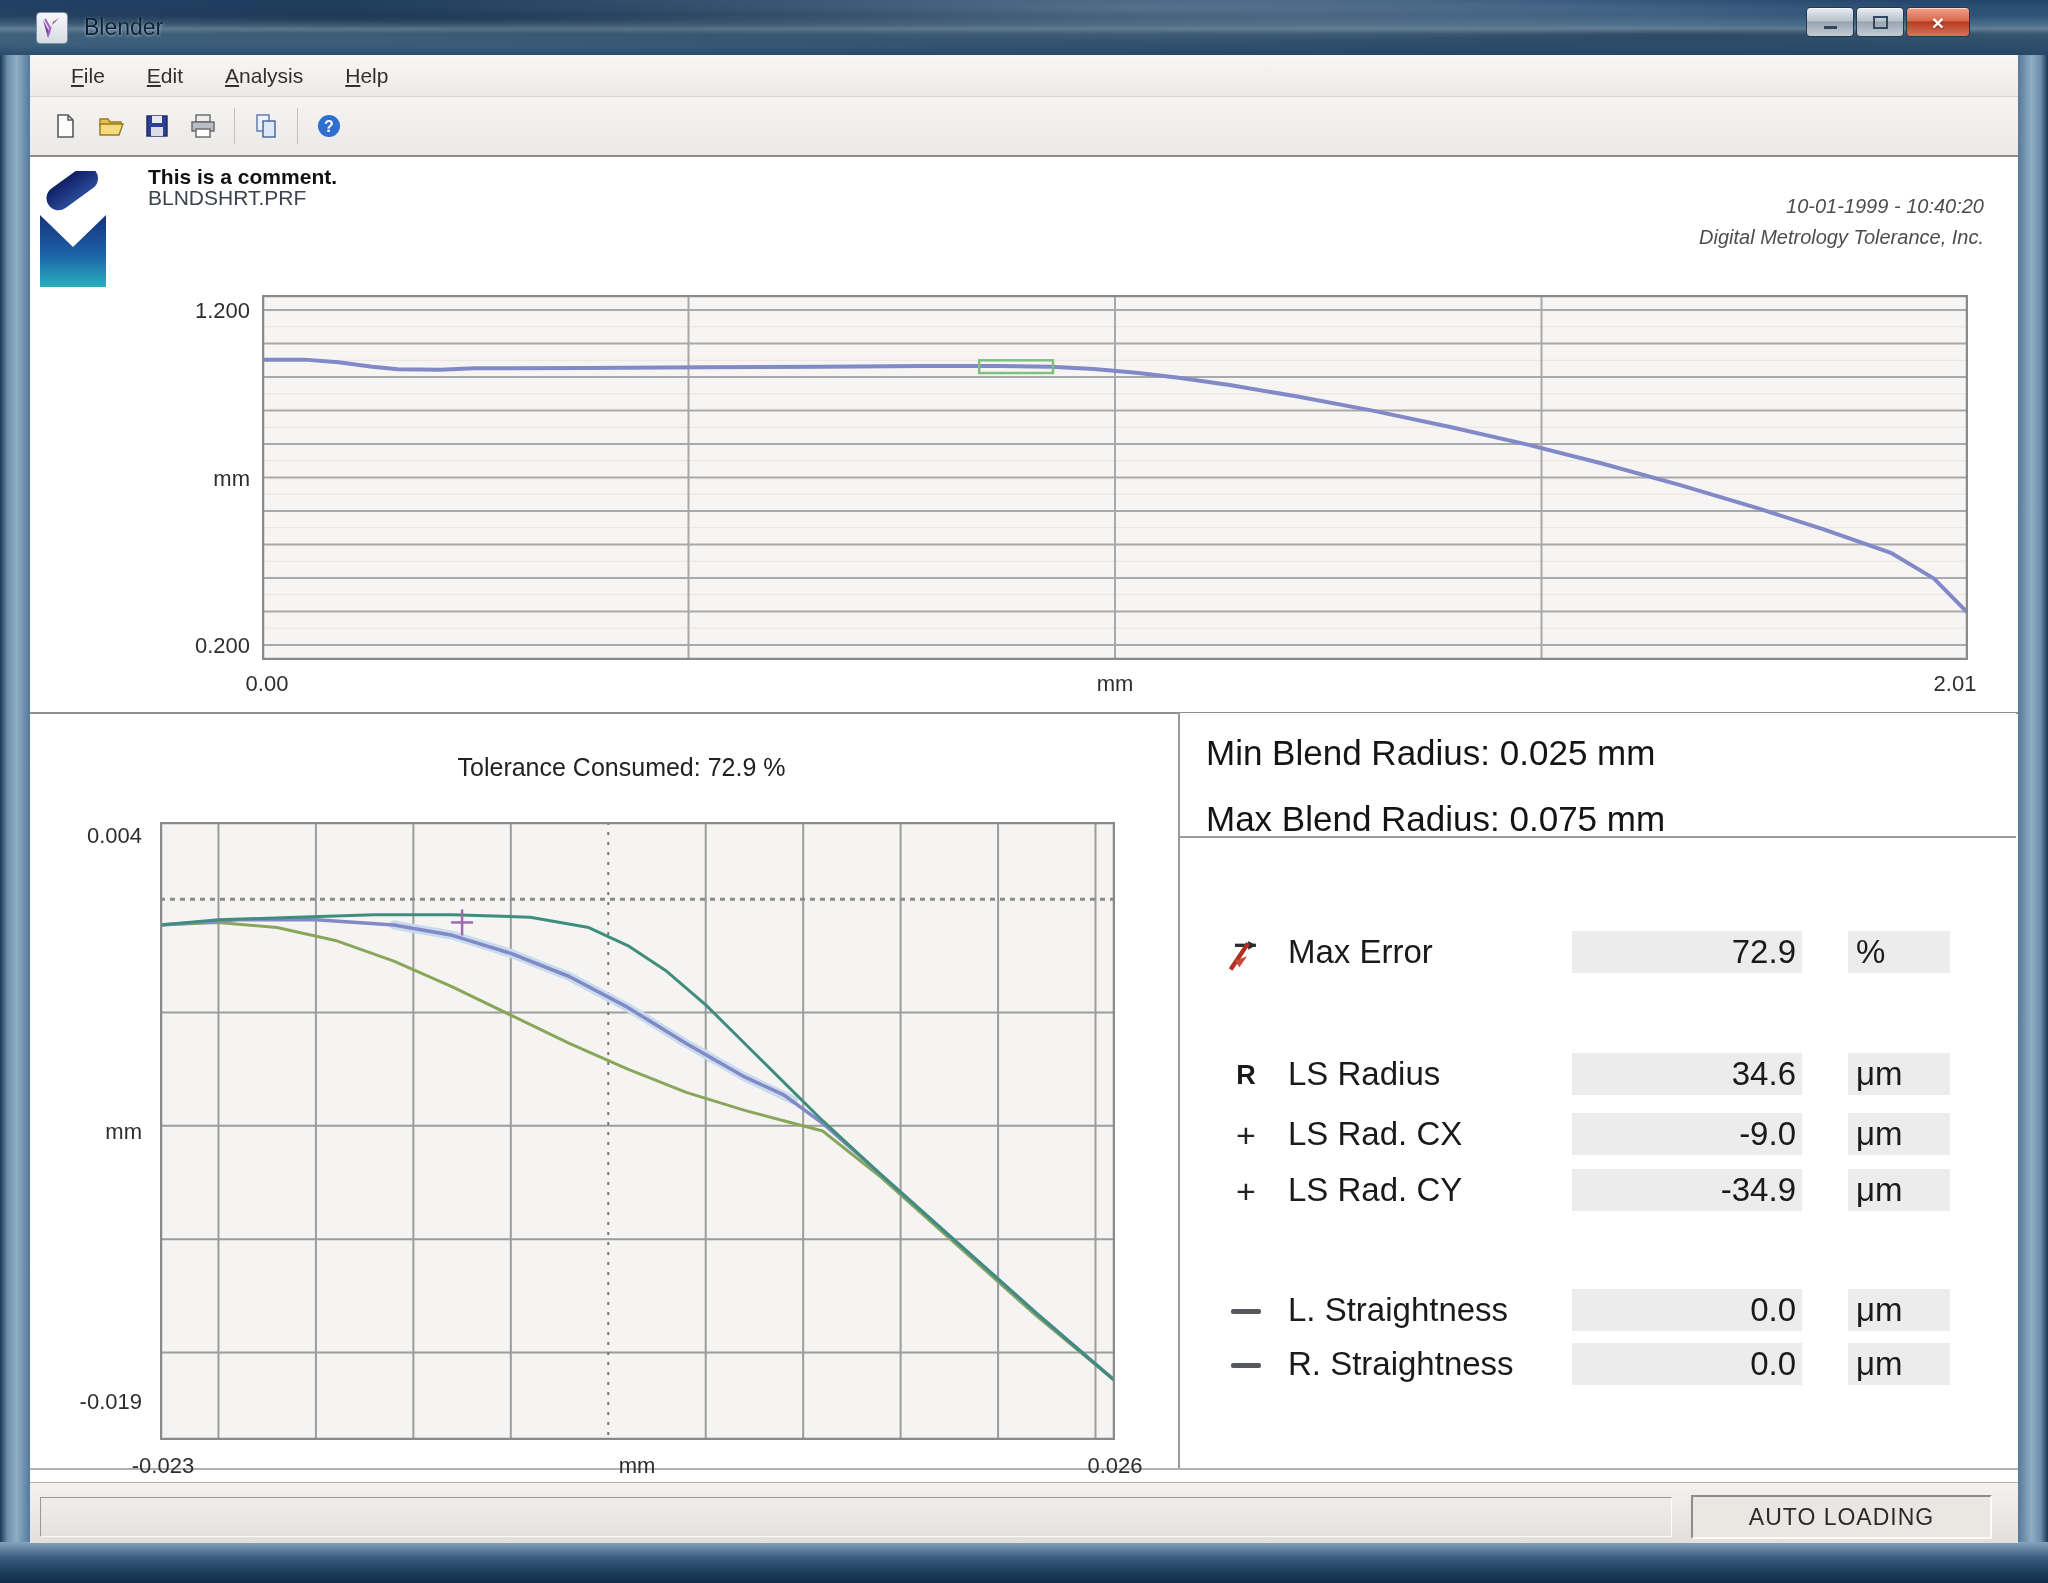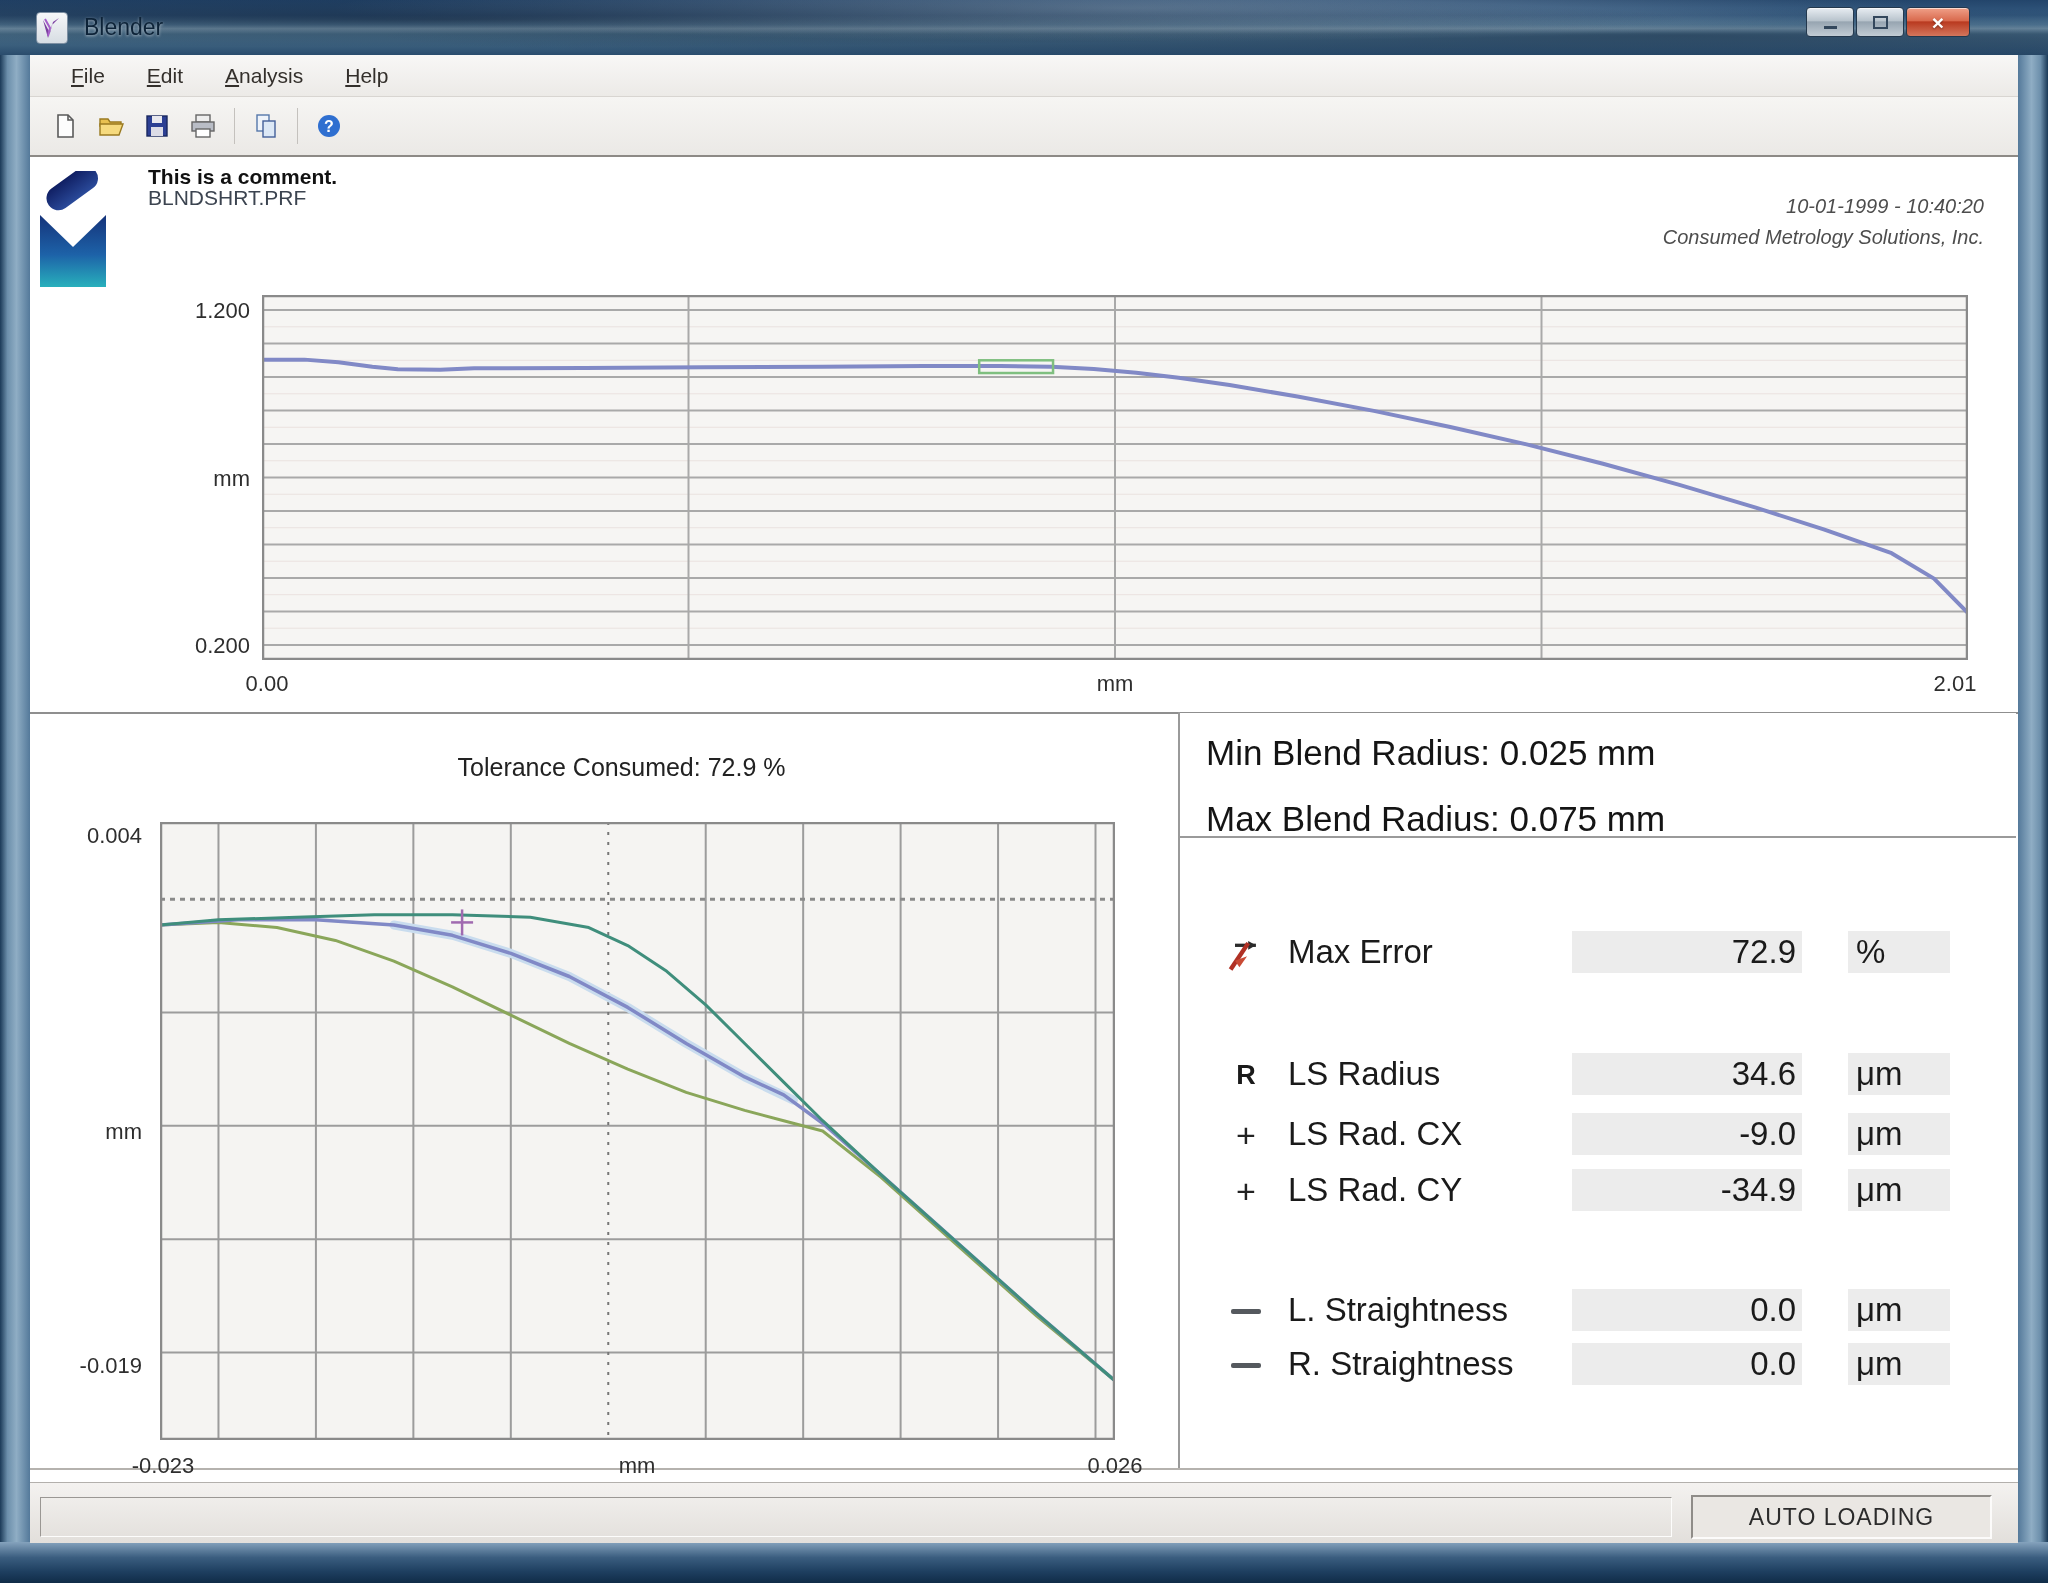--- a/index.html
+++ b/index.html
@@ -188,21 +188,21 @@
           </defs>
           <rect x="-4" y="-12" width="58" height="24" rx="12" fill="url(#lgTip)" transform="translate(14 32) rotate(-36)"></rect>
           <polygon points="2,44 35,76 68,44 68,116 2,116" fill="url(#lgBody)"></polygon>
         </svg>
       </div>
 
       <div class="comment-line">This is a comment.</div>
       <div class="file-line">BLNDSHRT.PRF</div>
       <div class="meta">
         <div>10-01-1999 - 10:40:20</div>
-        <div>Consumed Metrology Solutions, Inc.</div>
+        <div>Digital Metrology Tolerance, Inc.</div>
       </div>
 
       <svg id="chart-top" class="plot-frame" style="left:232px;top:138px;" width="1706" height="365">
           <rect x="0" y="0" width="1706" height="365" fill="#f6f5f3"></rect>
           <line x1="0" y1="31.81192660550465" x2="1706" y2="31.81192660550465" stroke="#eae2df" stroke-width="1"></line>
           <line x1="0" y1="65.29816513761469" x2="1706" y2="65.29816513761469" stroke="#eae2df" stroke-width="1"></line>
           <line x1="0" y1="98.78440366972481" x2="1706" y2="98.78440366972481" stroke="#eae2df" stroke-width="1"></line>
           <line x1="0" y1="132.2706422018349" x2="1706" y2="132.2706422018349" stroke="#eae2df" stroke-width="1"></line>
           <line x1="0" y1="165.75688073394497" x2="1706" y2="165.75688073394497" stroke="#eae2df" stroke-width="1"></line>
           <line x1="0" y1="199.24311926605506" x2="1706" y2="199.24311926605506" stroke="#eae2df" stroke-width="1"></line>
@@ -260,21 +260,21 @@
           <polyline points="233.87755102040816,103 292.3469387755102,113.29999999999997 350.81632653061223,131.325 409.2857142857142,154.5 467.7551020408163,185.4 526.2244897959183,221.45 584.6938775510204,254.92499999999998 633.4183673469387,278.1" fill="none" stroke="#c9dcee" stroke-width="9" stroke-linejoin="round" stroke-linecap="round"></polyline>
           <polyline points="0,103 58.46938775510202,100.42499999999998 116.93877551020404,105.57499999999999 175.40816326530611,118.44999999999999 233.87755102040816,139.04999999999998 292.3469387755102,164.8 350.81632653061223,193.125 409.2857142857142,221.45 467.7551020408163,247.20000000000002 526.2244897959183,270.37499999999994 584.6938775510204,288.4 623.6734693877551,298.7 662.6530612244898,309 721.1224489795918,355.34999999999997 799.0816326530611,424.875 877.0408163265305,494.4 955,558.775" fill="none" stroke="#8aa65a" stroke-width="3" stroke-linejoin="round" stroke-linecap="round"></polyline>
           <polyline points="0,103 77.95918367346938,97.84999999999998 155.91836734693877,97.84999999999998 233.87755102040816,103 292.3469387755102,113.29999999999997 350.81632653061223,131.325 409.2857142857142,154.5 467.7551020408163,185.4 526.2244897959183,221.45 584.6938775510204,254.92499999999998 623.6734693877551,272.95 662.6530612244898,301.275 721.1224489795918,352.775 799.0816326530611,422.3 877.0408163265305,491.825 955,558.775" fill="none" stroke="#8189c6" stroke-width="3.5" stroke-linejoin="round" stroke-linecap="round"></polyline>
           <polyline points="0,103 58.46938775510202,97.84999999999998 136.42857142857142,95.27499999999999 214.38775510204079,92.7 292.3469387755102,92.7 370.3061224489796,95.27499999999999 428.77551020408157,105.57499999999999 467.7551020408163,123.6 506.73469387755097,149.35 545.7142857142857,182.82499999999996 584.6938775510204,221.45 623.6734693877551,260.075 662.6530612244898,298.7 721.1224489795918,352.775 799.0816326530611,422.3 877.0408163265305,491.825 955,558.775" fill="none" stroke="#3f8e7c" stroke-width="3" stroke-linejoin="round" stroke-linecap="round"></polyline>
           <line x1="291.09183673469386" y1="100.42499999999998" x2="313.09183673469386" y2="100.42499999999998" stroke="#a06ab0" stroke-width="2.5"></line>
           <line x1="302.09183673469386" y1="87.42499999999998" x2="302.09183673469386" y2="113.42499999999998" stroke="#a06ab0" stroke-width="2.5"></line>
           <rect x="1" y="1" width="953" height="616" fill="none" stroke="#8a8a8a" stroke-width="2.5"></rect>
         </svg>
       <div class="tick right-align" style="left:8px;top:666px;width:104px;">0.004</div>
       <div class="tick right-align" style="left:8px;top:962px;width:104px;">mm</div>
-      <div class="tick right-align" style="left:8px;top:1196px;width:104px;">-0.019</div>
+      <div class="tick right-align" style="left:8px;top:1232px;width:104px;">-0.019</div>
       <div class="tick center" style="left:78px;top:1296px;width:110px;">-0.023</div>
       <div class="tick center" style="left:567px;top:1296px;width:80px;">mm</div>
       <div class="tick center" style="left:1030px;top:1296px;width:110px;">0.026</div>
 
       <div class="rpanel-header">
         <div class="line">Min Blend Radius: 0.025 mm</div>
         <div class="line">Max Blend Radius: 0.075 mm</div>
       </div>
       <div class="results" id="results-rows">
           <div class="res-row" style="top: 214px;">

